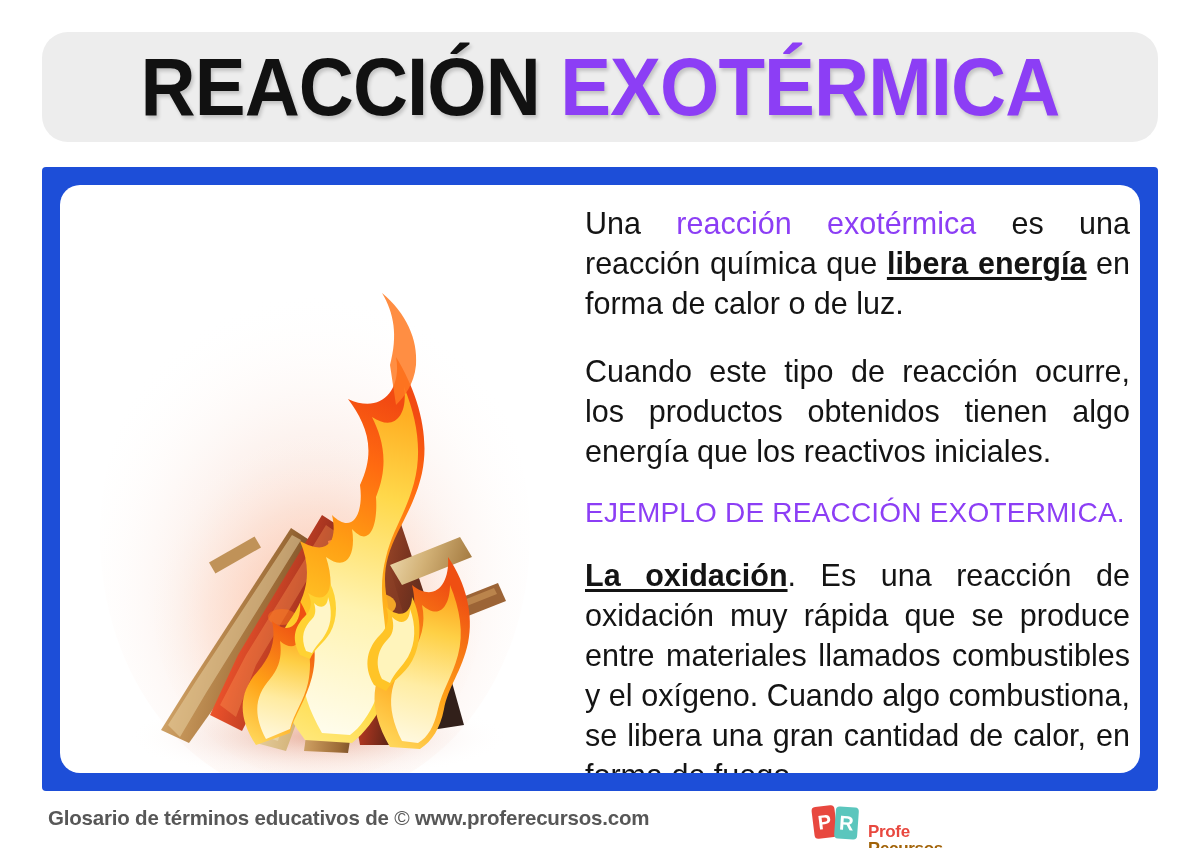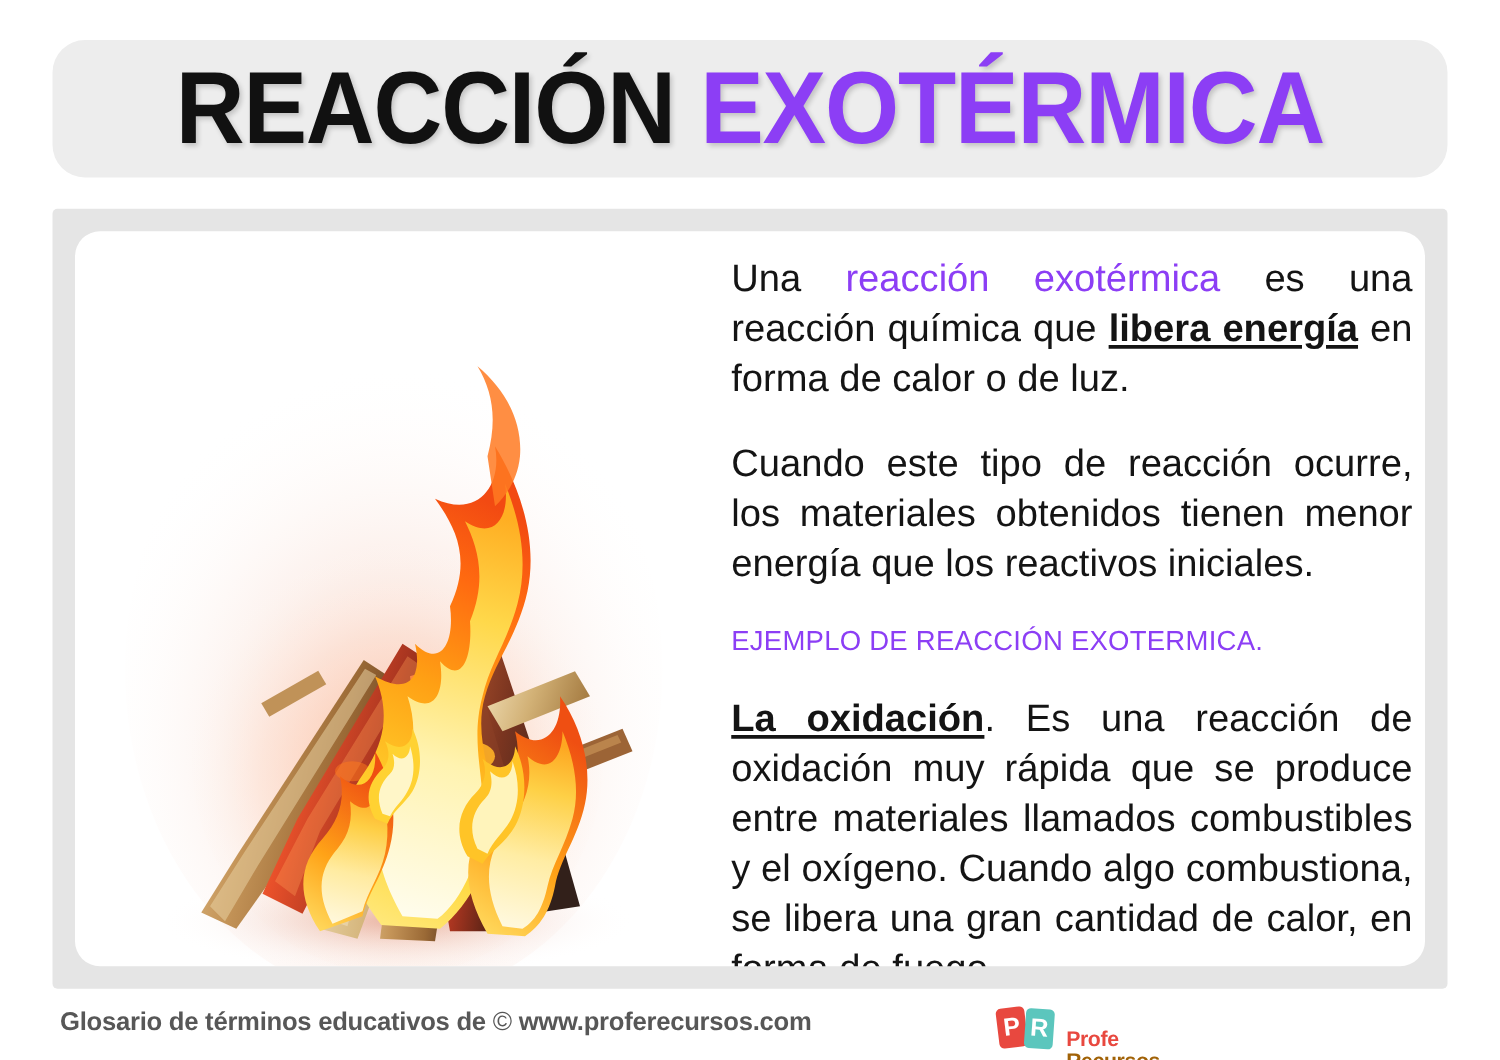--- a/index.html
+++ b/index.html
@@ -34,21 +34,21 @@
     text-shadow:2px 3px 4px rgba(0,0,0,0.18);
   }
   .t-black{ color:#111111; }
   .t-purple{ color:#8c3ef5; }
 
   
   #content-panel{
     position:absolute;
     left:42px; top:167px;
     width:1116px; height:624px;
-    background:#e5e5e5;
+    background:#1d4ed8;
     border-radius:4px;
   }
   #white-card{
     position:absolute;
     left:18px; top:18px;
     width:1080px; height:588px;
     background:#ffffff;
     border-radius:20px;
     overflow:hidden;
   }
@@ -73,31 +73,31 @@
     text-justify:inter-word;
   }
   #text-column p{ margin:0; }
   .para{ margin-bottom:0 !important; }
   .gap{ height:28px; }
   .gap-sm{ height:24px; }
   .hl-purple{ color:#8c3ef5; }
   .bold-u{ font-weight:bold; text-decoration:underline; text-underline-offset:3px; }
   #example-heading{
     color:#8c3ef5;
-    font-size:22px;
+    font-size:28px;
     line-height:36px;
     text-align:left;
     letter-spacing:0.2px;
   }
 
   
   #footer{
     position:absolute;
     left:0; top:795px;
-    width:956px; height:53px;
+    width:956px; height:53px;padding-left:15px;
   }
   #footer-text{
     position:absolute;
     left:48px; top:11px;
     font-size:20.5px;
     font-weight:bold;
     color:#575757;
     letter-spacing:-0.2px;
     white-space:nowrap;
   }
@@ -290,21 +290,21 @@
         </g>
       </svg>
     </div>
 
     <div id="text-column">
 
       <p class="para"><span>Una </span><span class="hl-purple">reacción exotérmica</span><span> es una reacción química que </span><span class="bold-u">libera energía</span><span> en forma de calor o de luz.</span></p>
 
       <div class="gap"></div>
 
-      <p class="para">Cuando este tipo de reacción ocurre, los materiales obtenidos tienen menor energía que los reactivos iniciales.</p>
+      <p class="para">Cuando este tipo de reacción ocurre, los productos obtenidos tienen algo energía que los reactivos iniciales.</p>
 
       <div class="gap-sm"></div>
 
       <p id="example-heading">EJEMPLO DE REACCIÓN EXOTERMICA.</p>
 
       <div class="gap-sm"></div>
 
       <p class="para"><span class="bold-u">La oxidación</span><span>. Es una reacción de oxidación muy rápida que se produce entre materiales llamados combustibles y el oxígeno. Cuando algo combustiona, se libera una gran cantidad de calor, en forma de fuego.</span></p>
 
     </div>

